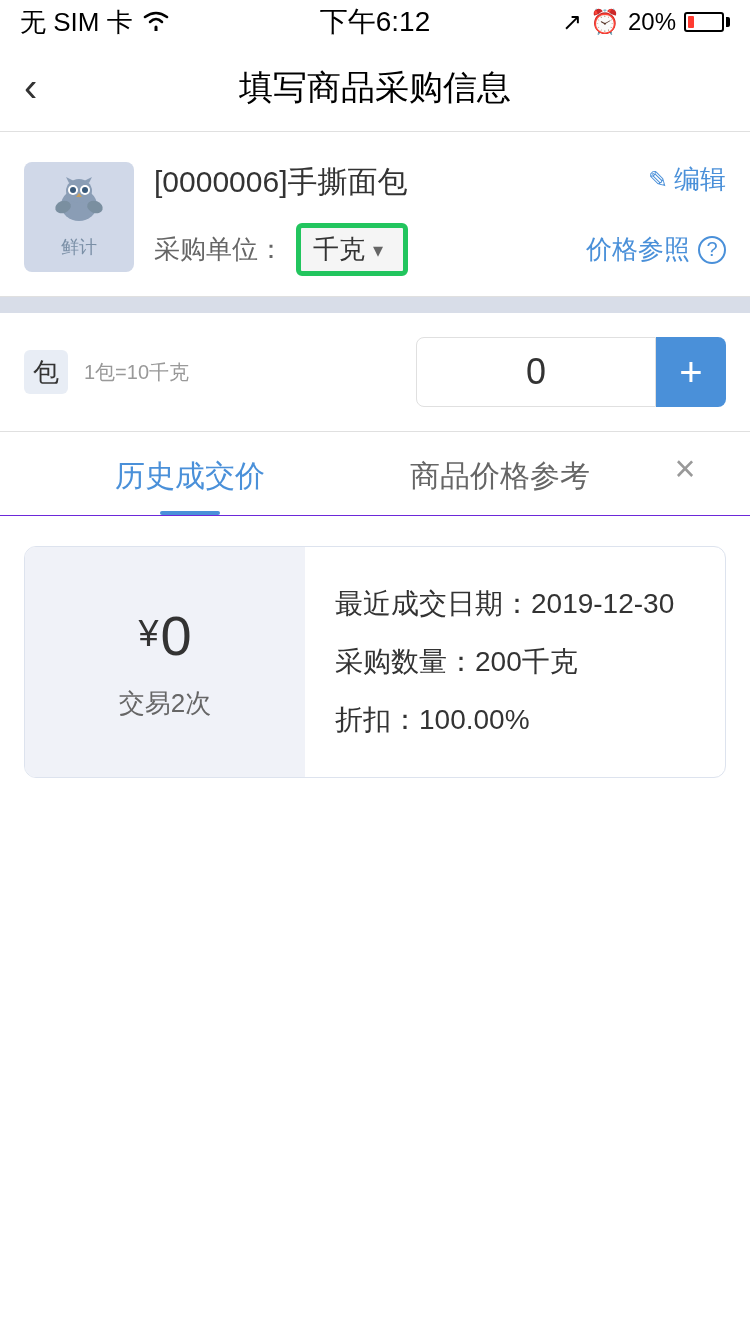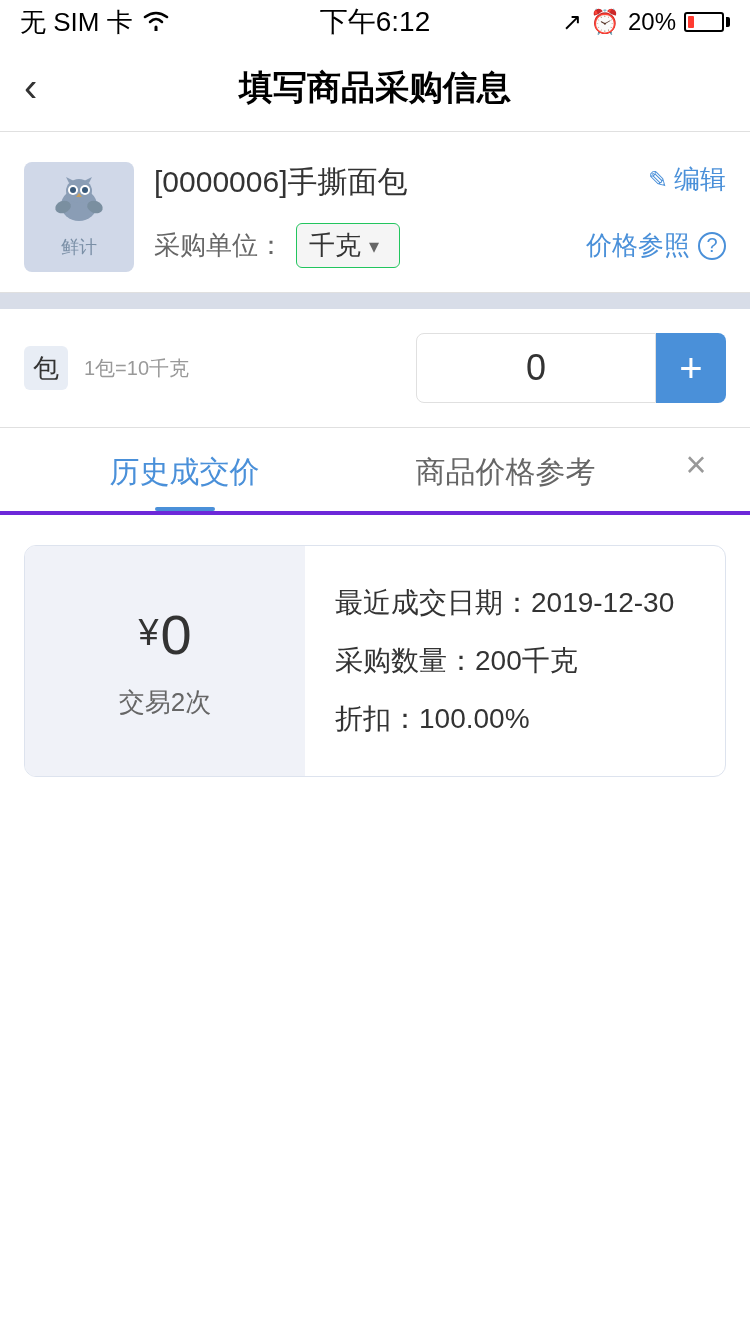--- a/index.html
+++ b/index.html
@@ -87,21 +87,21 @@
     }
     .nav-back {
       position: absolute;
       left: 24px;
       font-size: 40px;
       color: #333;
       cursor: pointer;
     }
     .nav-title {
       font-size: 34px;
-      font-weight: 700;
+      font-weight: 400;
       color: #000;
     }
 
     
     .product-card {
       background: #fff;
       margin: 0;
       padding: 30px 24px 20px;
       display: flex;
       align-items: flex-start;
@@ -171,21 +171,21 @@
     .unit-row {
       display: flex;
       align-items: center;
       gap: 12px;
     }
     .unit-label {
       font-size: 26px;
       color: #666;
     }
     .unit-select {
-      border: 1px solid #22c55e;
+      border: 5px solid #22c55e;
       border-radius: 6px;
       padding: 4px 20px 4px 12px;
       font-size: 26px;
       color: #333;
       background: #f5f5f5;
       position: relative;
       display: flex;
       align-items: center;
       gap: 8px;
     }
@@ -281,22 +281,22 @@
     }
 
     
     .tabs-section {
       background: #fff;
       margin-top: 0;
     }
     .tabs-header {
       display: flex;
       align-items: center;
-      border-bottom: 4px solid #6d28d9;
-      padding: 0 24px;
+      border-bottom: 1px solid #6d28d9;
+      padding: 0 35px;
     }
     .tab-item {
       flex: 1;
       text-align: center;
       padding: 24px 0 18px;
       font-size: 30px;
       color: #666;
       cursor: pointer;
       position: relative;
     }

